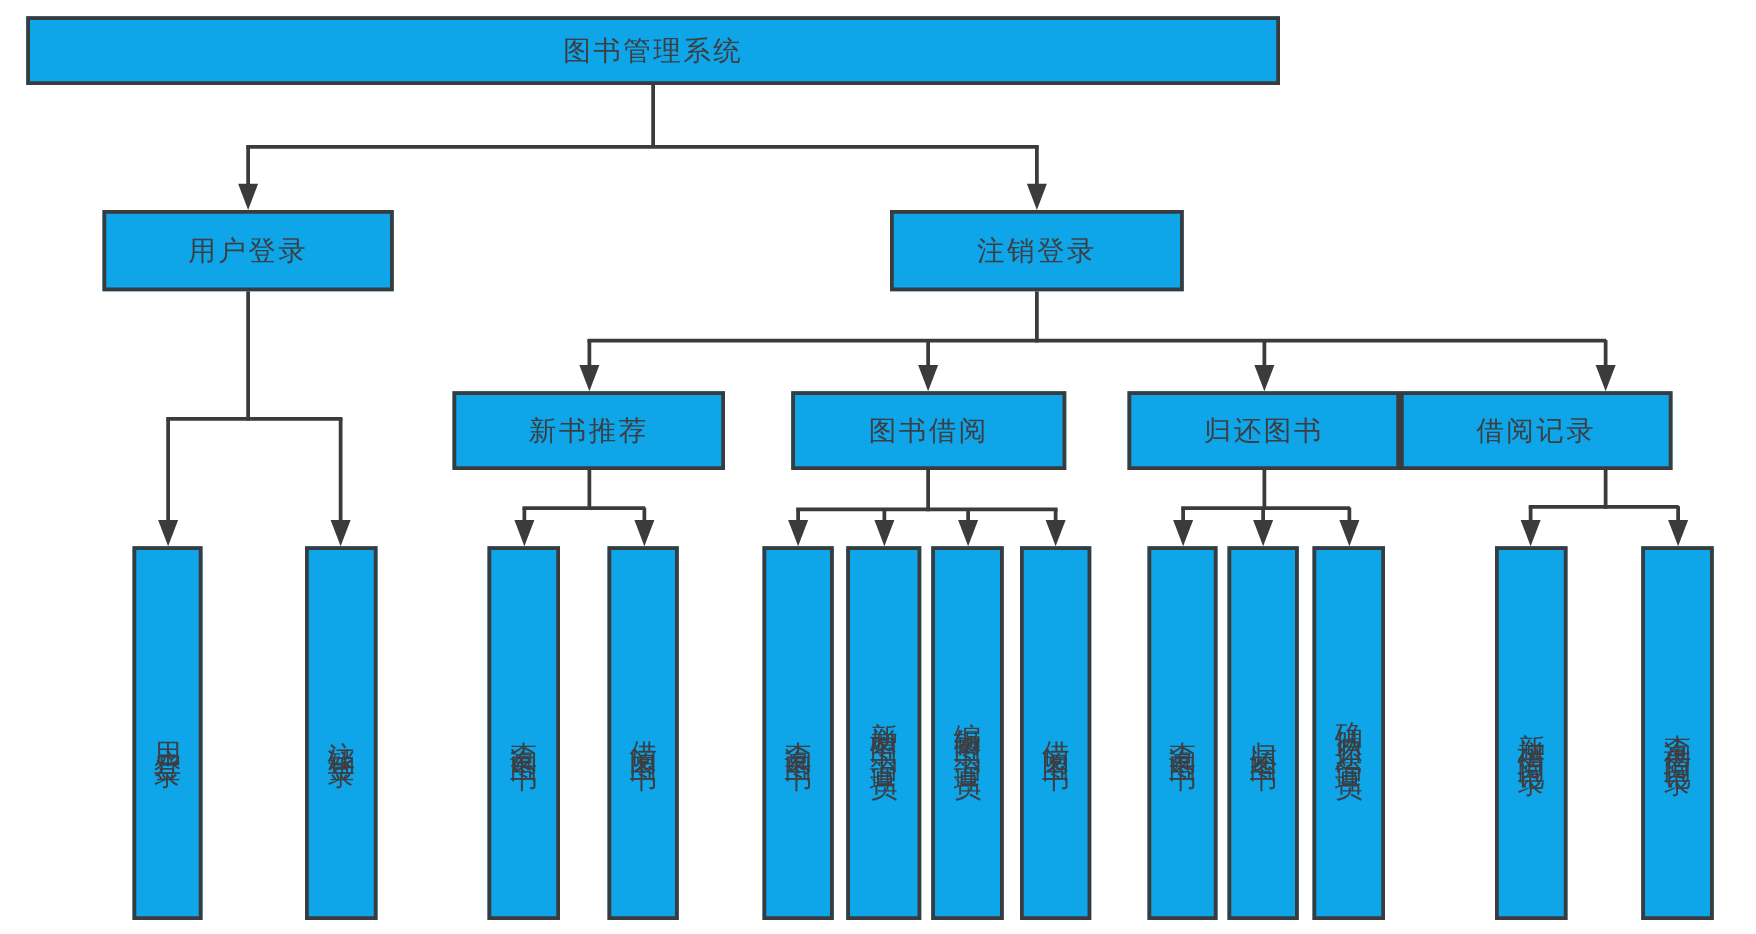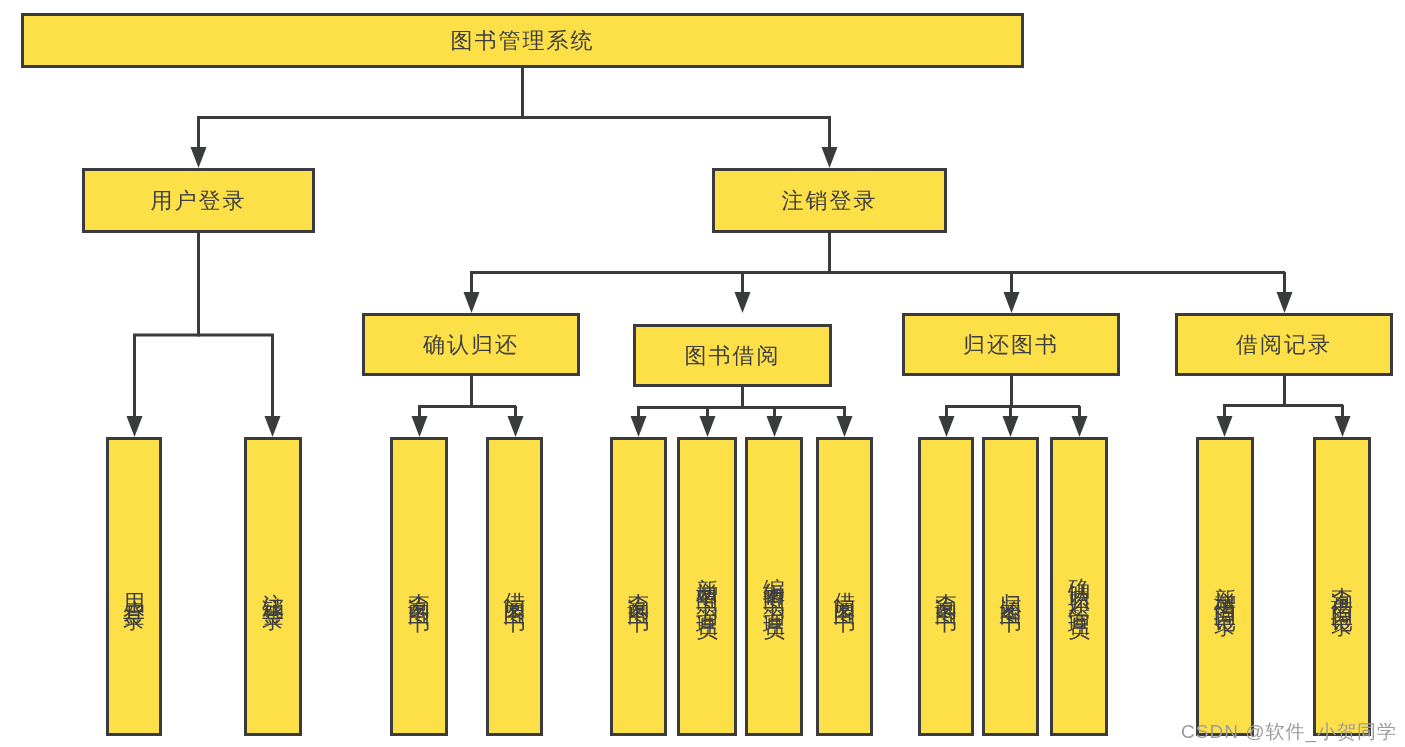--- a/index.html
+++ b/index.html
@@ -7,21 +7,21 @@
     position:relative;
     width:1405px;height:747px;
     background:#ffffff;
     font-family:"Liberation Sans", sans-serif;
     overflow:hidden;
   }
   .wires{position:absolute;left:0;top:0;}
   .box{
     position:absolute;
     box-sizing:border-box;
-    background:#fde047;
+    background:#0ea5e9;
     border:3px solid #3a3b3d;
     display:flex;
     align-items:center;
     justify-content:center;
     color:#3d3e42;
   }
   .node span{
     font-size:22px;
     letter-spacing:2px;
     white-space:nowrap;
@@ -127,29 +127,29 @@
   </div>
 
   <div class="box node" style="left:82px;top:168px;width:233px;height:65px">
     <span>用户登录</span>
   </div>
   <div class="box node" style="left:712px;top:168px;width:235px;height:65px">
     <span>注销登录</span>
   </div>
 
   <div class="box node" style="left:362px;top:313px;width:218px;height:63px">
-    <span>确认归还</span>
+    <span>新书推荐</span>
   </div>
-  <div class="box node" style="left:633px;top:324px;width:199px;height:63px">
+  <div class="box node" style="left:633px;top:313px;width:220px;height:63px">
     <span>图书借阅</span>
   </div>
   <div class="box node" style="left:902px;top:313px;width:218px;height:63px">
     <span>归还图书</span>
   </div>
-  <div class="box node" style="left:1175px;top:313px;width:218px;height:63px">
+  <div class="box node" style="left:1120px;top:313px;width:218px;height:63px">
     <span>借阅记录</span>
   </div>
 
   <div class="box leaf" style="left:106px;top:437px;width:56px;height:299px">
     <span>用户登录</span>
   </div>
   <div class="box leaf" style="left:244px;top:437px;width:58px;height:299px">
     <span>注销登录</span>
   </div>
 
@@ -183,15 +183,14 @@
     <span>确认归还（管理员）</span>
   </div>
 
   <div class="box leaf" style="left:1196px;top:437px;width:58px;height:299px">
     <span>新增借阅记录</span>
   </div>
   <div class="box leaf" style="left:1313px;top:437px;width:58px;height:299px">
     <span>查询借阅记录</span>
   </div>
 
-  <div class="watermark">CSDN @软件_小贺同学</div>
 
 </div>
 
 </body></html>

